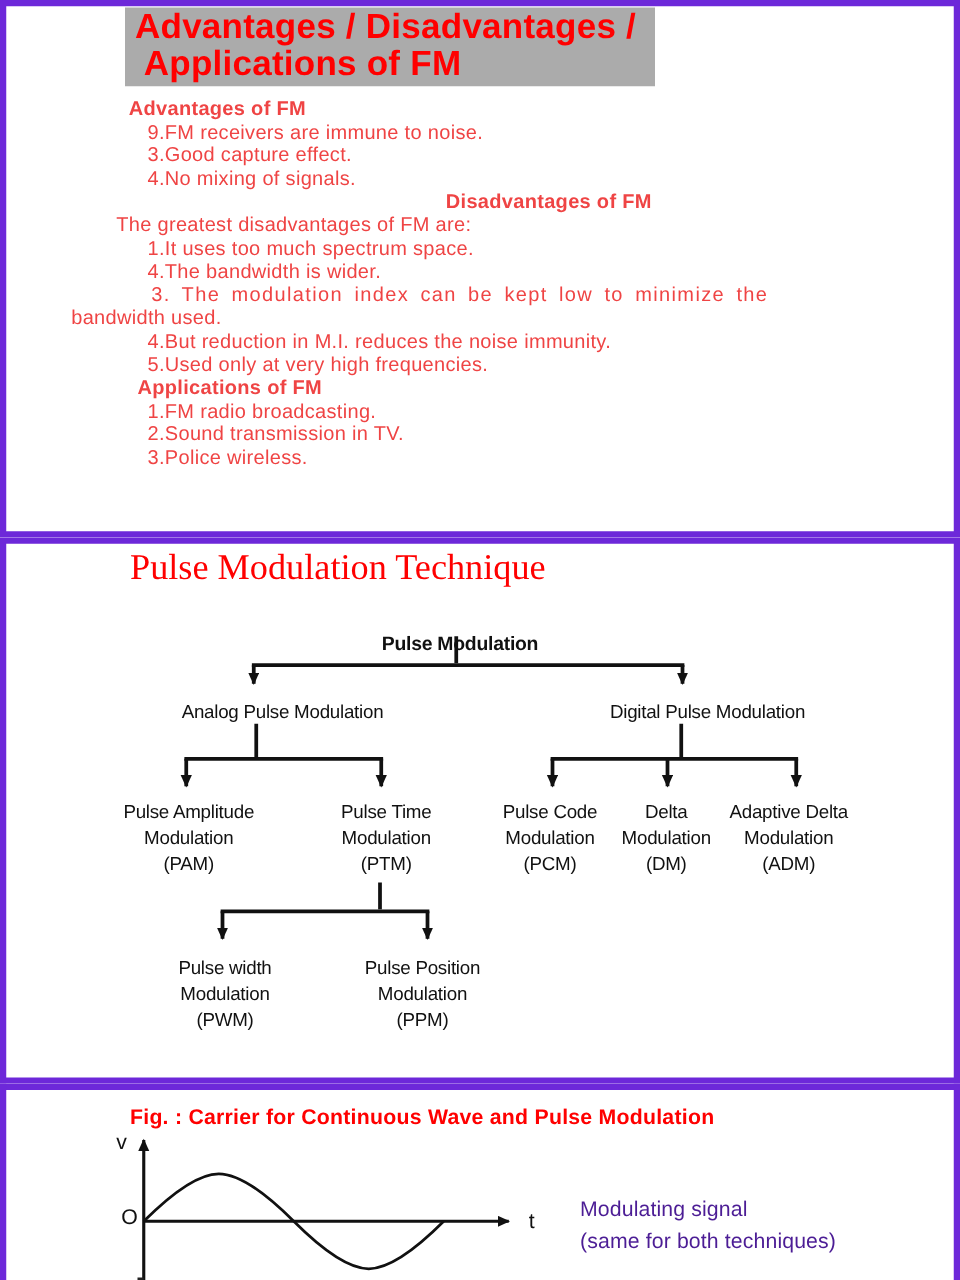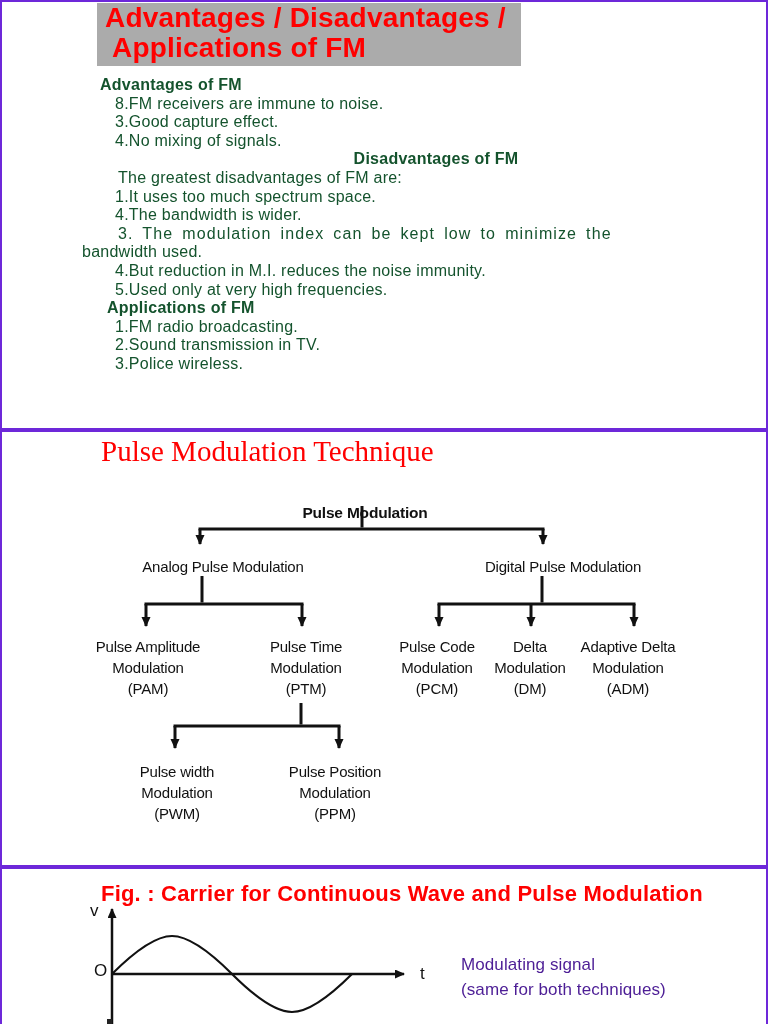--- a/index.html
+++ b/index.html
@@ -1,68 +1,68 @@
 <!DOCTYPE html>
 <html><head>
 <meta charset="utf-8">
 <style>
   html,body{margin:0;padding:0;background:#ffffff;}
   .page{position:relative;width:768px;height:1024px;background:#fff;overflow:hidden;
         font-family:"Liberation Sans","DejaVu Sans",sans-serif;color:#141414;}
-  .slide{position:absolute;left:0;width:768px;background:#fff;border:2px solid #6d28d9;box-sizing:border-box;}
+  .slide{position:absolute;left:0;width:768px;background:#fff;border:5px solid #6d28d9;box-sizing:border-box;}
   #slide1{top:0;height:430px;}
   #slide2{top:430px;height:437px;}
   #slide3{top:867px;height:157px;border-bottom:none;}
 
   
   .hdr-box{position:absolute;left:95px;top:1px;width:424px;height:63px;background:#ababab;}
   .hdr-line{font-weight:bold;font-size:28px;line-height:30px;color:#ff0000;padding-left:8px;
             letter-spacing:0.2px;white-space:nowrap;}
   .hdr-line.l2{padding-left:15px;}
   .body-block{position:absolute;left:0;top:74px;width:764px;font-size:16px;line-height:18.6px;
-              letter-spacing:0.25px;color:#14532d;}
+              letter-spacing:0.25px;color:#ef4444;}
   .bl{white-space:nowrap;}
   .bl.head{font-weight:bold;padding-left:98px;}
   .bl.head2{font-weight:bold;padding-left:104px;text-align:center;}
   .bl.head3{font-weight:bold;padding-left:105px;}
   .bl.item{padding-left:113px;}
-  .bl.intro{padding-left:116px;}
+  .bl.intro{padding-left:88px;}
   .bl.wide{padding-left:116px;letter-spacing:1.1px;word-spacing:3.5px;}
-  .bl.cont{padding-left:80px;}
+  .bl.cont{padding-left:52px;}
 
   
   .s2-title{position:absolute;left:99px;top:2px;font-family:"Liberation Serif","DejaVu Serif",serif;
             font-size:29px;line-height:34px;color:#ff0000;white-space:nowrap;}
   .tree-svg{position:absolute;left:0;top:0;}
   .tnode{position:absolute;text-align:center;font-size:15px;line-height:21px;letter-spacing:-0.2px;
          color:#111;white-space:pre-line;}
   .tnode.root{font-weight:bold;font-size:15.5px;margin-top:16px;}
 
   
-  .s3-title{position:absolute;left:99px;top:12px;font-weight:bold;font-size:22px;color:#ff0000;
+  .s3-title{position:absolute;left:99px;top:12px;font-weight:bold;font-size:17px;color:#ff0000;
             letter-spacing:0.2px;white-space:nowrap;text-align:center;}
   .wave-svg{position:absolute;left:0;top:0;}
   .axis-label{position:absolute;font-size:17px;color:#111;}
   .caption{position:absolute;left:459px;top:83px;font-size:17px;line-height:25px;color:#4c1d95;
            letter-spacing:0.1px;white-space:nowrap;}
   .cut-glyph{position:absolute;left:105px;top:150px;width:5px;height:5px;background:#222;}
 </style>
 </head>
 <body>
 
 <div class="page">
 
   <div class="slide" id="slide1">
     <div class="hdr-box">
       <div class="hdr-line">Advantages / Disadvantages /</div>
       <div class="hdr-line l2">Applications of FM</div>
     </div>
     <div class="body-block">
       <div class="bl head">Advantages of FM</div>
-      <div class="bl item">8.FM receivers are immune to noise.</div>
+      <div class="bl item">9.FM receivers are immune to noise.</div>
       <div class="bl item">3.Good capture effect.</div>
       <div class="bl item">4.No mixing of signals.</div>
       <div class="bl head2">Disadvantages of FM</div>
       <div class="bl intro">The greatest disadvantages of FM are:</div>
       <div class="bl item">1.It uses too much spectrum space.</div>
       <div class="bl item">4.The bandwidth is wider.</div>
       <div class="bl wide">3. The modulation index can be kept low to minimize the</div>
       <div class="bl cont">bandwidth used.</div>
       <div class="bl item">4.But reduction in M.I. reduces the noise immunity.</div>
       <div class="bl item">5.Used only at very high frequencies.</div>

